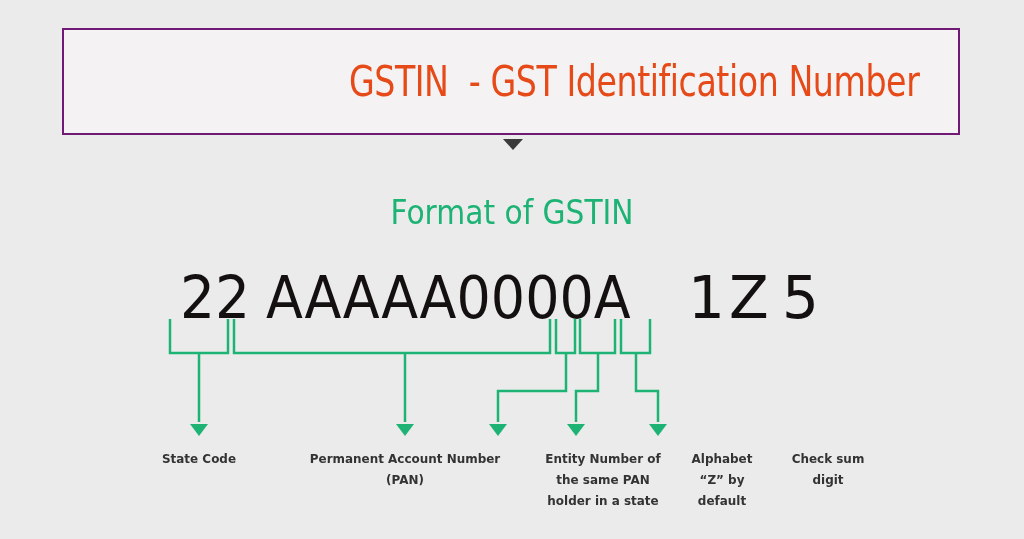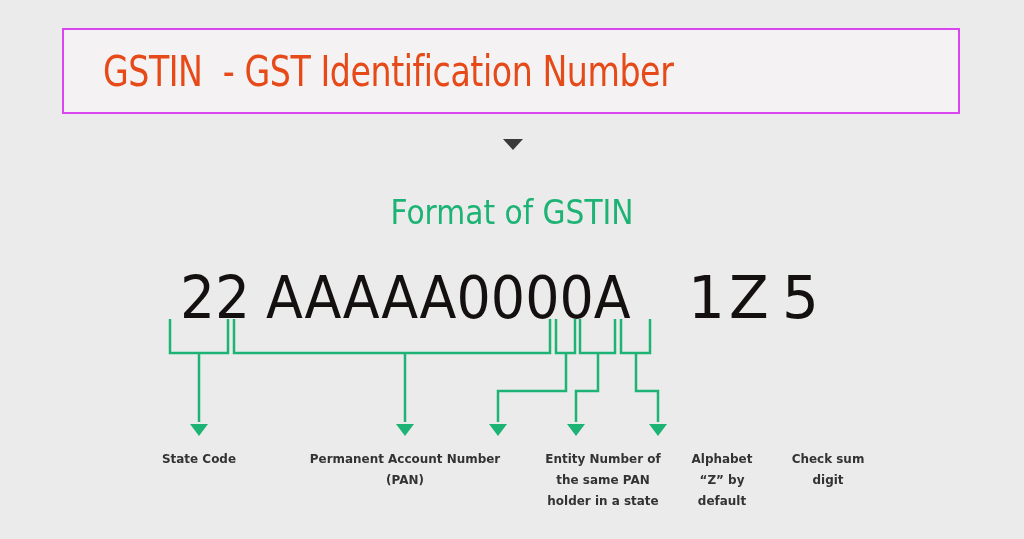--- a/index.html
+++ b/index.html
@@ -4,25 +4,25 @@
   <style>
     html, body { margin: 0; padding: 0; }
     body {
       width: 1024px; height: 539px; overflow: hidden;
       background: #ebebeb;
       position: relative;
       font-family: "Liberation Sans", sans-serif;
     }
     .title-box {
       position: absolute; left: 62px; top: 28px;
-      width: 898px; height: 86px;
-      border: 2px solid #d946ef;
+      width: 898px; height: 107px;
+      border: 2px solid #701a75;
       background: #f4f2f2;
       box-sizing: border-box;
-      display: flex; align-items: center; justify-content: flex-start;
+      display: flex; align-items: center; justify-content: flex-end;
     }
     .title-text {
       color: #e64a19;
       font-family: "DejaVu Sans Condensed", "DejaVu Sans", sans-serif;
       font-size: 42px;
       font-weight: normal;
       letter-spacing: -0.5px;
       transform: scaleX(0.88);
       white-space: pre;
     }

